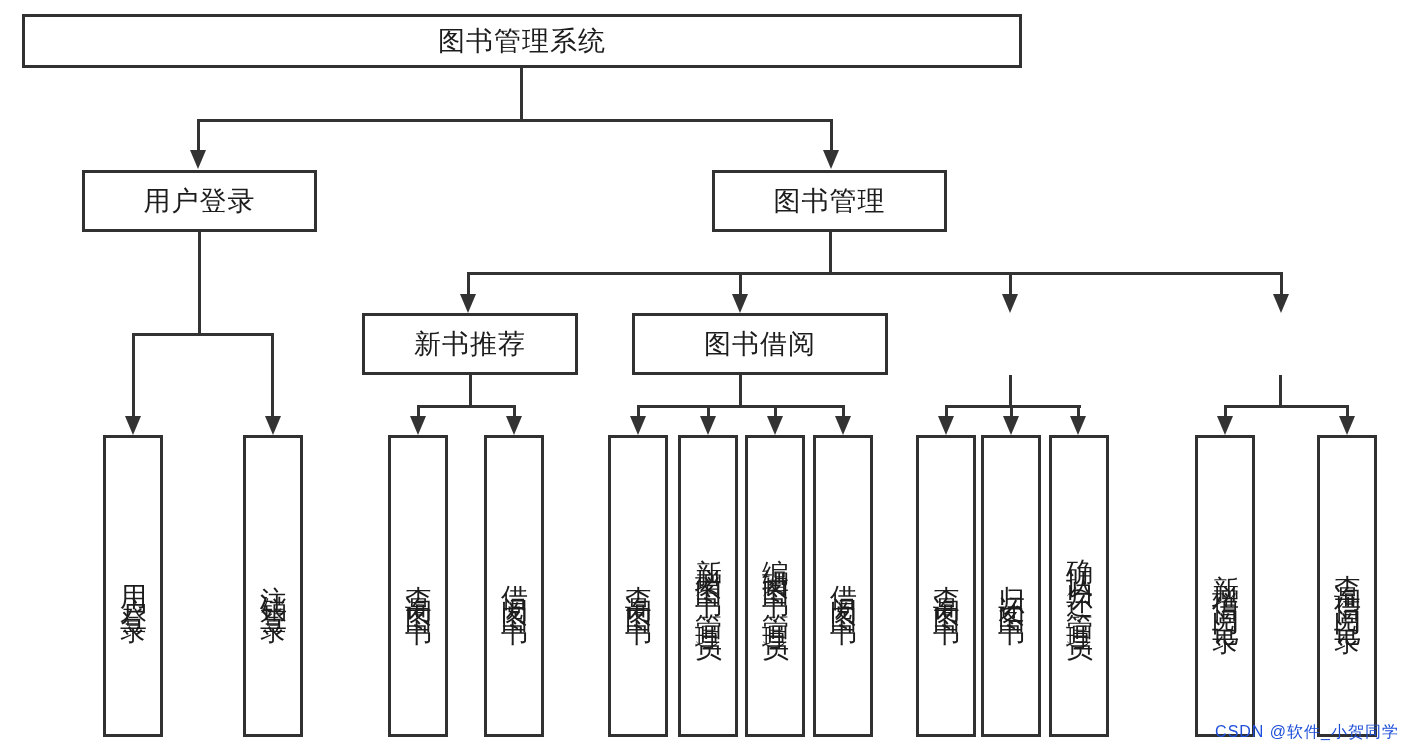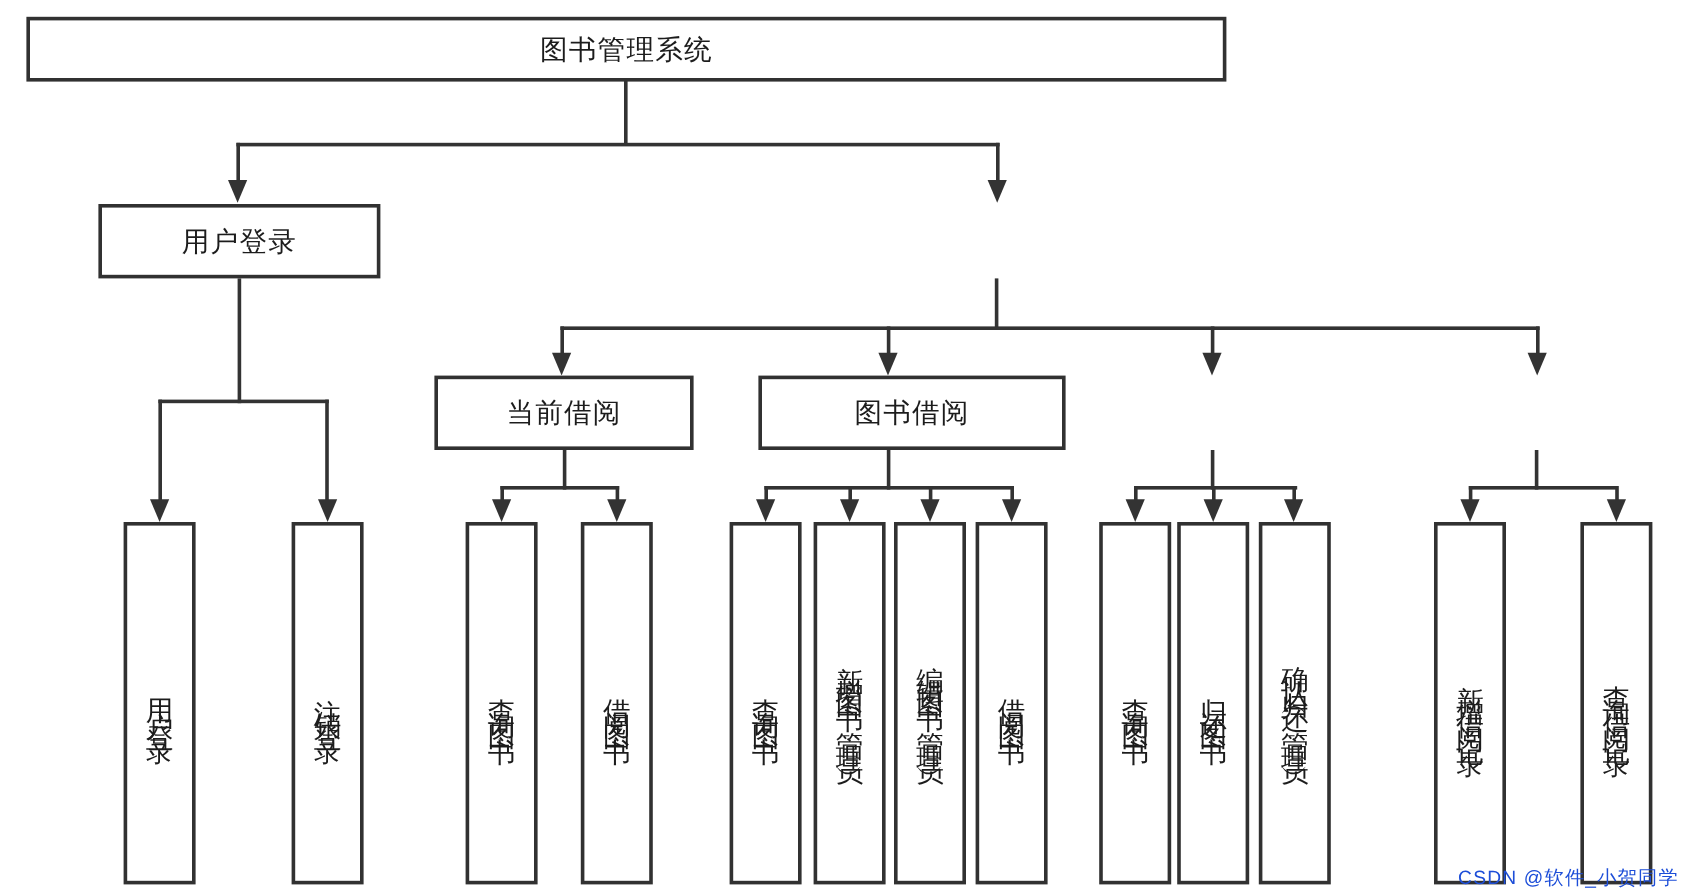--- a/index.html
+++ b/index.html
@@ -5,21 +5,21 @@
   html,body{margin:0;padding:0;background:#ffffff;}
   #canvas{
     position:relative;width:1405px;height:747px;background:#ffffff;
     font-family:"Liberation Sans","DejaVu Sans",sans-serif;
     color:#1c1c1c;overflow:hidden;
   }
   .box{
     position:absolute;box-sizing:border-box;border:3px solid #313131;background:#ffffff;
     display:flex;align-items:center;justify-content:center;
   }
-  .box .lbl{font-size:23px;color:#1c1c1c;letter-spacing:1px;white-space:nowrap;}
+  .box .lbl{font-size:27px;color:#1c1c1c;letter-spacing:1px;white-space:nowrap;}
   .box.vert .lbl{
     writing-mode:vertical-rl;text-orientation:mixed;
     letter-spacing:11px;white-space:normal;line-height:1;
   }
   .v{position:absolute;width:3px;background:#333333;}
   .h{position:absolute;height:3px;background:#333333;}
   .arrow{
     position:absolute;width:0;height:0;
     border-left:8px solid transparent;border-right:8px solid transparent;
     border-top:19px solid #333333;
@@ -41,41 +41,44 @@
   <div class="v" style="left:520px;top:67px;height:54px"></div>
   <div class="h" style="left:197px;top:119px;width:636px"></div>
   <div class="v" style="left:197px;top:119px;height:33px"></div>
   <div class="arrow" style="left:190px;top:150px"></div>
   <div class="v" style="left:830px;top:119px;height:33px"></div>
   <div class="arrow" style="left:823px;top:150px"></div>
 
   <div class="box" style="left:82px;top:170px;width:235px;height:62px">
     <span class="lbl">用户登录</span>
   </div>
+  <div class="box" style="left:712px;top:170px;width:235px;height:62px">
+    <span class="lbl">图书管理</span>
+  </div>
 
   <div class="v" style="left:198px;top:232px;height:104px"></div>
   <div class="h" style="left:132px;top:333px;width:142px"></div>
   <div class="v" style="left:132px;top:333px;height:84px"></div>
   <div class="arrow" style="left:125px;top:416px"></div>
   <div class="v" style="left:271px;top:333px;height:84px"></div>
   <div class="arrow" style="left:265px;top:416px"></div>
 
   <div class="v" style="left:829px;top:232px;height:43px"></div>
   <div class="h" style="left:467px;top:272px;width:816px"></div>
   <div class="v" style="left:467px;top:272px;height:24px"></div>
   <div class="arrow" style="left:460px;top:294px"></div>
   <div class="v" style="left:739px;top:272px;height:24px"></div>
   <div class="arrow" style="left:732px;top:294px"></div>
   <div class="v" style="left:1009px;top:272px;height:24px"></div>
   <div class="arrow" style="left:1002px;top:294px"></div>
   <div class="v" style="left:1280px;top:272px;height:24px"></div>
   <div class="arrow" style="left:1273px;top:294px"></div>
 
   <div class="box" style="left:362px;top:313px;width:216px;height:62px">
-    <span class="lbl">当前借阅</span>
+    <span class="lbl">新书推荐</span>
   </div>
   <div class="box" style="left:632px;top:313px;width:256px;height:62px">
     <span class="lbl">图书借阅</span>
   </div>
 
   <div class="v" style="left:469px;top:375px;height:33px"></div>
   <div class="h" style="left:417px;top:405px;width:99px"></div>
   <div class="v" style="left:417px;top:405px;height:13px"></div>
   <div class="arrow" style="left:410px;top:416px"></div>
   <div class="v" style="left:513px;top:405px;height:13px"></div>

